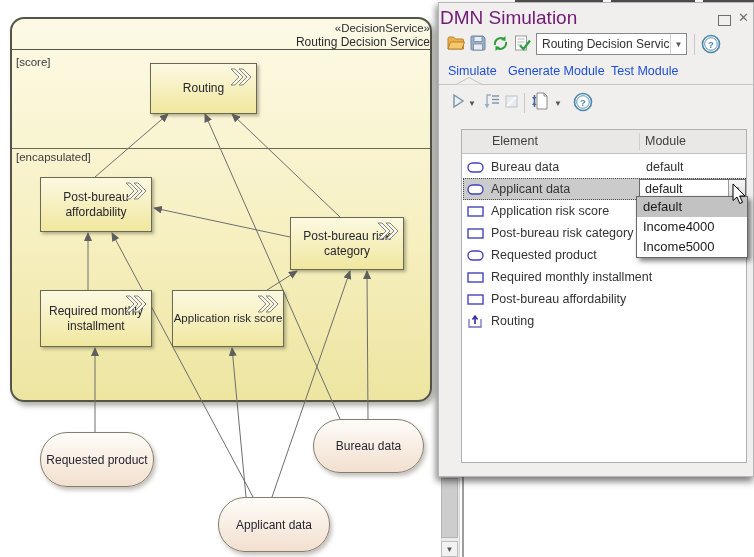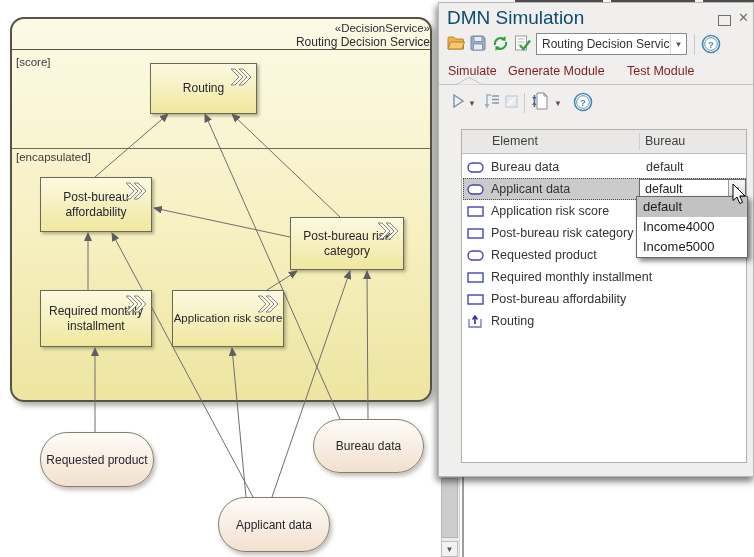--- a/index.html
+++ b/index.html
@@ -30,35 +30,35 @@
   
   #vscroll-track{left:441px;top:478px;width:17px;height:79px;background:#ebebeb;border-left:1px solid #d7d7d7;border-right:1px solid #d7d7d7;}
   #vscroll-thumb{left:441px;top:478px;width:17px;height:60px;background:#cdcdcd;border:1px solid #b5b5b5;box-sizing:border-box;}
   #vscroll-btn{left:441px;top:541px;width:17px;height:16px;background:#f2f2f2;border:1px solid #bdbdbd;box-sizing:border-box;
                display:flex;align-items:center;justify-content:center;font-size:8px;color:#555;}
   #win-divider{left:462px;top:477px;width:2px;height:80px;background:#9d9d9d;}
 
   
   #panel{left:438px;top:2px;width:316px;height:475px;background:#f0efed;border:1px solid #b8b8b8;box-sizing:border-box;
          box-shadow:-3px 3px 6px rgba(0,0,0,.25),0 5px 7px rgba(0,0,0,.35);}
-  #panel-title{left:8px;top:4px;font-size:19px;color:#0c4a6e;}
+  #panel-title{left:1px;top:4px;font-size:19px;color:#701a75;}
   .winbtn{color:#6e6e6e;}
   #btn-max{left:279px;top:12px;width:11px;height:9px;border:1.5px solid #6e6e6e;}
   #btn-close{left:299px;top:7px;font-size:13px;}
 
   .tbtn{display:flex;align-items:center;justify-content:center;}
   .vsep{width:1px;background:#c9c9c9;}
 
   #combo{left:97px;top:30px;width:151px;height:22px;background:#fff;border:1px solid #8a8a8a;box-sizing:border-box;
          display:flex;align-items:center;}
   #combo .txt{font-size:12px;color:#333;padding-left:5px;flex:1;white-space:nowrap;overflow:hidden;}
   #combo .arrow{width:15px;border-left:1px solid #d5d5d5;align-self:stretch;display:flex;align-items:center;justify-content:center;
                 font-size:8px;color:#555;}
 
-  .tab{font-size:12.5px;color:#7f1d1d;text-align:right;}
+  .tab{font-size:12.5px;color:#1d4ed8;text-align:right;}
   #tab-line{left:0;top:81px;width:316px;height:0;border-top:1px solid #c4c4c4;}
 
   #etable{left:22px;top:126px;width:286px;height:334px;background:#fff;border:1px solid #b0b0b0;box-sizing:border-box;}
   #ethead{left:0;top:0;width:100%;height:24px;background:#e9e8e7;border-bottom:1px solid #c2c2c2;box-sizing:border-box;}
   .hcell{font-size:12.5px;color:#3f3f3f;top:4px;}
   #ethead .hdiv{left:177px;top:3px;width:1px;height:17px;background:#cfcfcf;}
   .erow{left:1px;width:283px;height:22px;display:flex;align-items:center;}
   .erow .eicon{position:absolute;left:4px;top:5px;}
   .erow .etext{position:absolute;left:28px;font-size:12.5px;color:#333;white-space:nowrap;}
   .erow .evalue{position:absolute;left:183px;font-size:12.5px;color:#333;}
@@ -211,21 +211,21 @@
   <div class="abs tbtn" style="left:262px;top:31px;">
     <svg width="20" height="20" viewBox="0 0 20 20">
       <circle cx="10" cy="10" r="8.5" fill="#fff" stroke="#4A86AC" stroke-width="1.6"></circle>
       <circle cx="10" cy="10" r="6.3" fill="none" stroke="#4A86AC" stroke-width="0.9"></circle>
       <text x="10" y="14" text-anchor="middle" font-size="9.5" font-weight="bold" fill="#4A86AC" font-family="Liberation Sans, sans-serif">?</text>
     </svg>
   </div>
 
   <div class="abs tab" style="left:9px;top:61px;">Simulate</div>
   <div class="abs tab" style="left:69px;top:61px;">Generate Module</div>
-  <div class="abs tab" style="left:188px;top:61px;">Test Module</div>
+  <div class="abs tab" style="left:172px;top:61px;">Test Module</div>
   <div class="abs" id="tab-line"></div>
   <svg class="abs" style="left:17px;top:74px;" width="26" height="8">
     <path d="M0 7.5 L13 0.5 L26 7.5" fill="#f0efed" stroke="#c4c4c4"></path>
   </svg>
 
   <div class="abs tbtn" style="left:12px;top:90px;">
     <svg width="14" height="16" viewBox="0 0 14 16">
       <path d="M3 2 L12 8 L3 14 Z" fill="#eef2f6" stroke="#7a92aa" stroke-width="1.4"></path>
     </svg>
   </div>
@@ -261,21 +261,21 @@
       <circle cx="10" cy="10" r="8.5" fill="#fff" stroke="#4A86AC" stroke-width="1.6"></circle>
       <circle cx="10" cy="10" r="6.3" fill="none" stroke="#4A86AC" stroke-width="0.9"></circle>
       <text x="10" y="14" text-anchor="middle" font-size="9.5" font-weight="bold" fill="#4A86AC" font-family="Liberation Sans, sans-serif">?</text>
     </svg>
   </div>
 
   <div class="abs" id="etable">
     <div class="abs" id="ethead">
       <div class="abs hcell" style="left:18px;margin-left:12px;">Element</div>
       <div class="abs hdiv"></div>
-      <div class="abs hcell" style="left:183px;">Bureau</div>
+      <div class="abs hcell" style="left:183px;">Module</div>
     </div>
 
     <div class="abs erow" style="top:26px;">
       <svg class="eicon" width="18" height="13" viewBox="0 0 18 13">
           <rect x="1" y="2" width="15" height="9" rx="4.5" fill="#fff" stroke="#4343BB" stroke-width="1.4"></rect>
         </svg>
       <span class="etext">Bureau data</span>
       <span class="evalue">default</span>
     </div>
 

